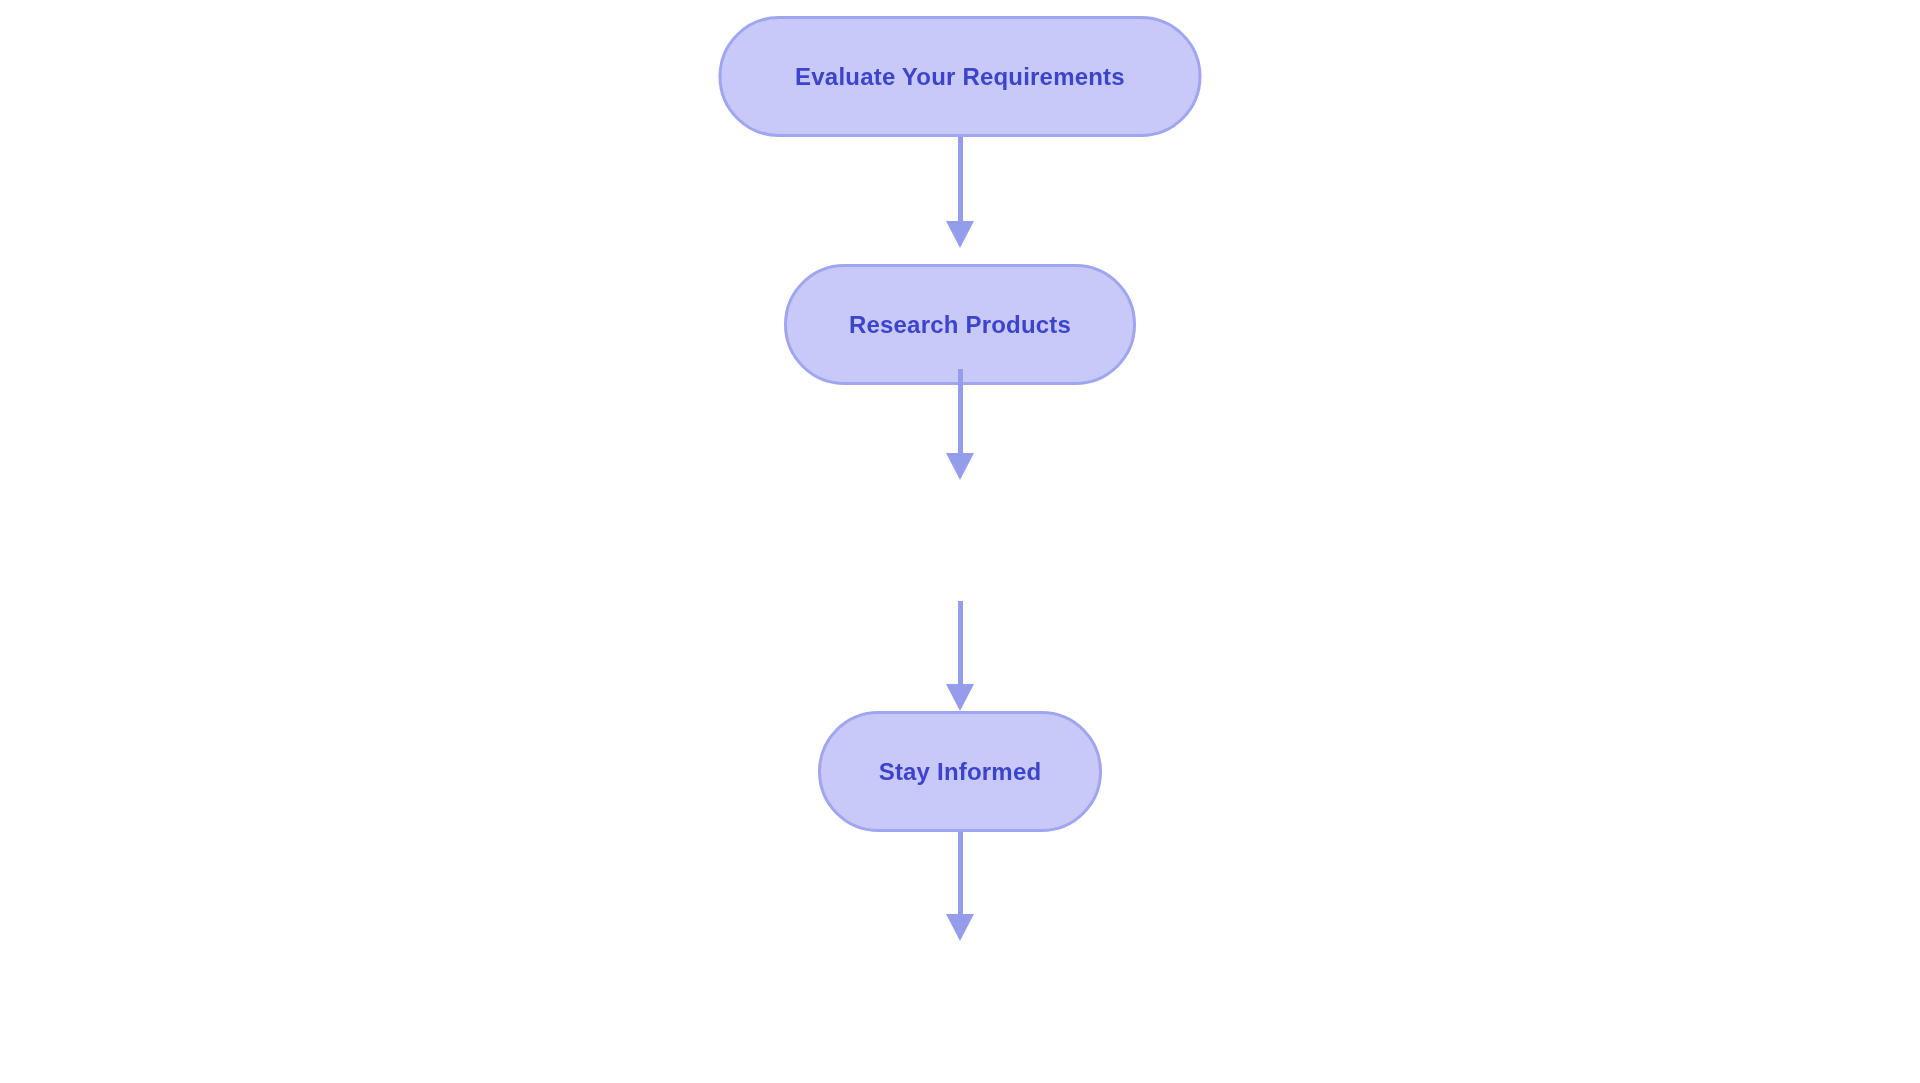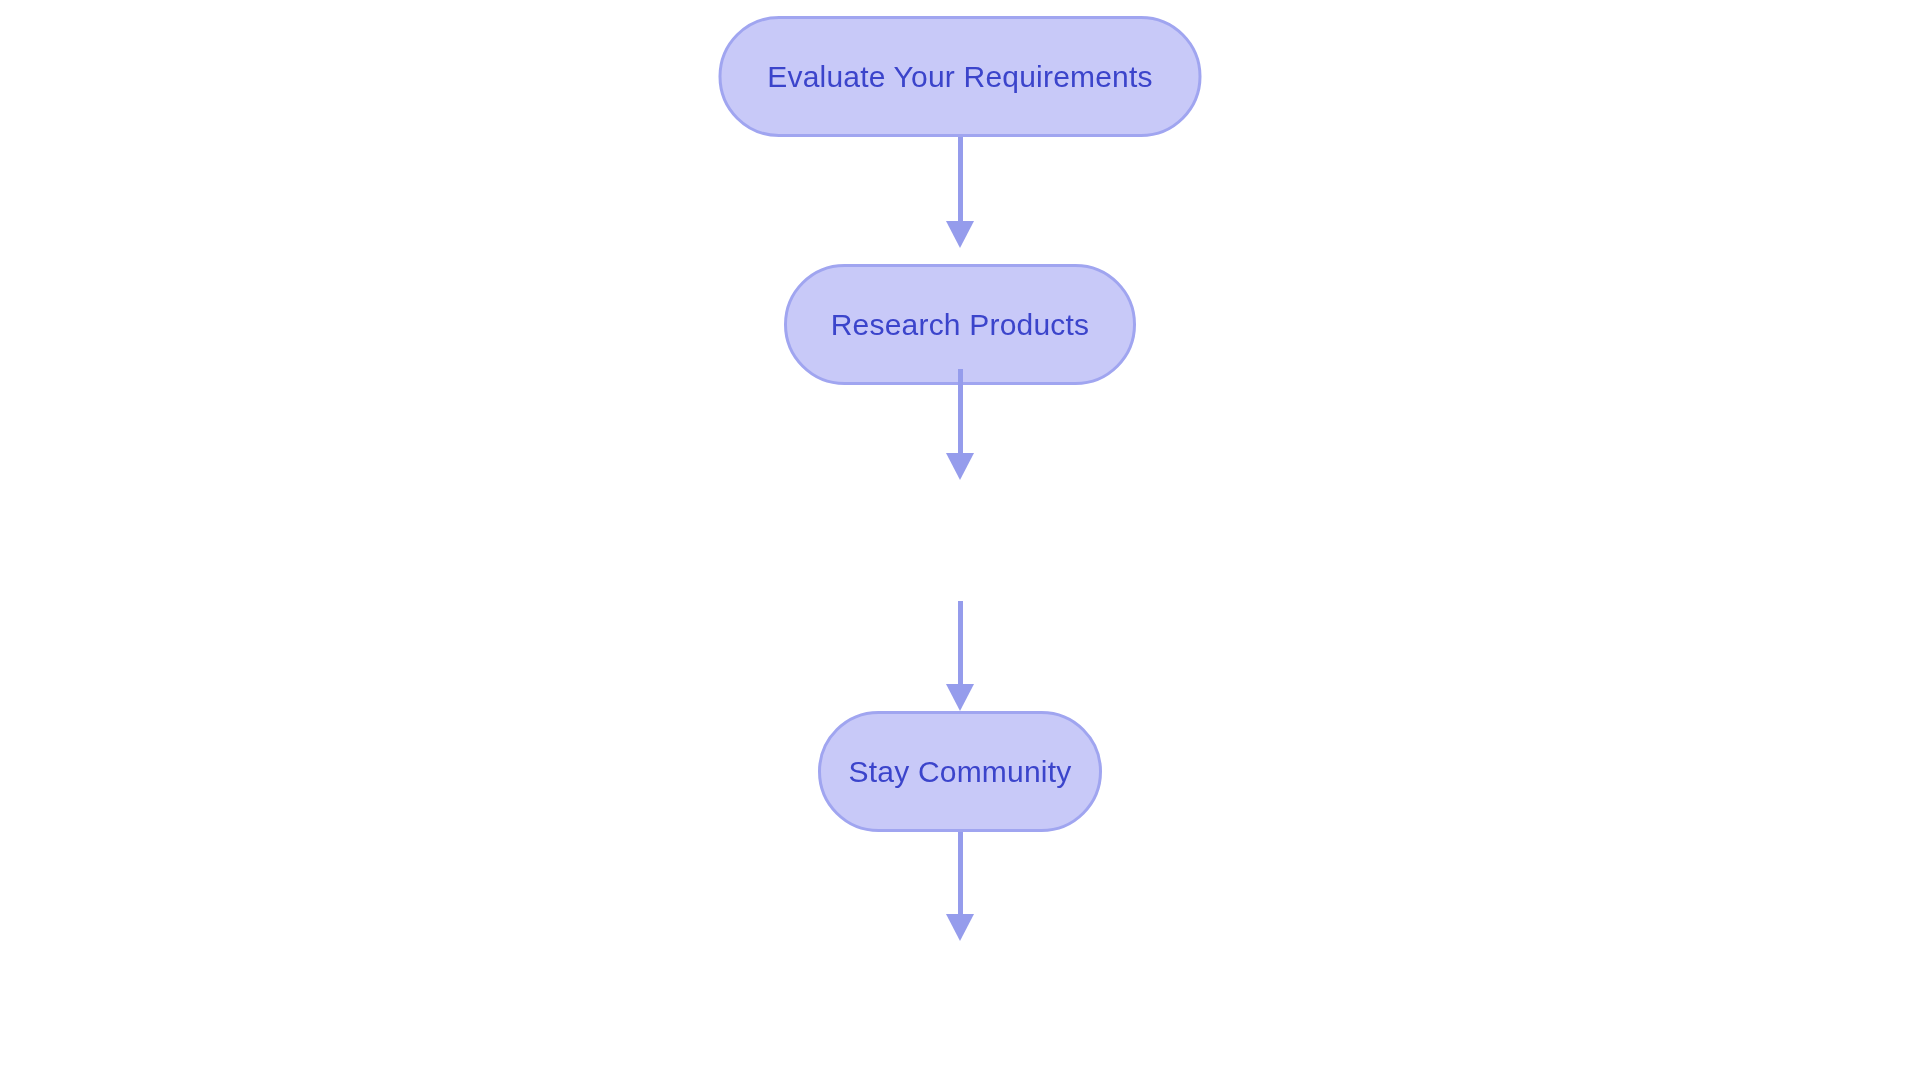--- a/index.html
+++ b/index.html
@@ -27,22 +27,22 @@
     transform: translateX(-50%);
     display: flex;
     align-items: center;
     justify-content: center;
     background: var(--node-fill);
     border: 3px solid var(--node-border);
     border-radius: 61px;
   }
   .node-label {
     color: var(--node-text);
-    font-size: 30px;
-    font-weight: 400;
+    font-size: 24px;
+    font-weight: 700;
     letter-spacing: 0.2px;
     text-align: center;
     white-space: nowrap;
   }
   #node-1 { top: 16px;  width: 483px; height: 121px; }
   #node-2 { top: 264px; width: 352px; height: 121px; }
   #node-3 { top: 480px; width: 406px; height: 121px; }
   #node-4 { top: 711px; width: 284px; height: 121px; }
   #node-5 { top: 941px; width: 478px; height: 121px; }
 
@@ -95,21 +95,21 @@
     <span class="arrow-head"></span>
   </div>
 
 
   <div class="arrow" id="arrow-3">
     <span class="arrow-shaft"></span>
     <span class="arrow-head"></span>
   </div>
 
   <div class="node" id="node-4">
-    <span class="node-label">Stay Community</span>
+    <span class="node-label">Stay Informed</span>
   </div>
 
   <div class="arrow" id="arrow-4">
     <span class="arrow-shaft"></span>
     <span class="arrow-head"></span>
   </div>
 
 
 </div>
 

